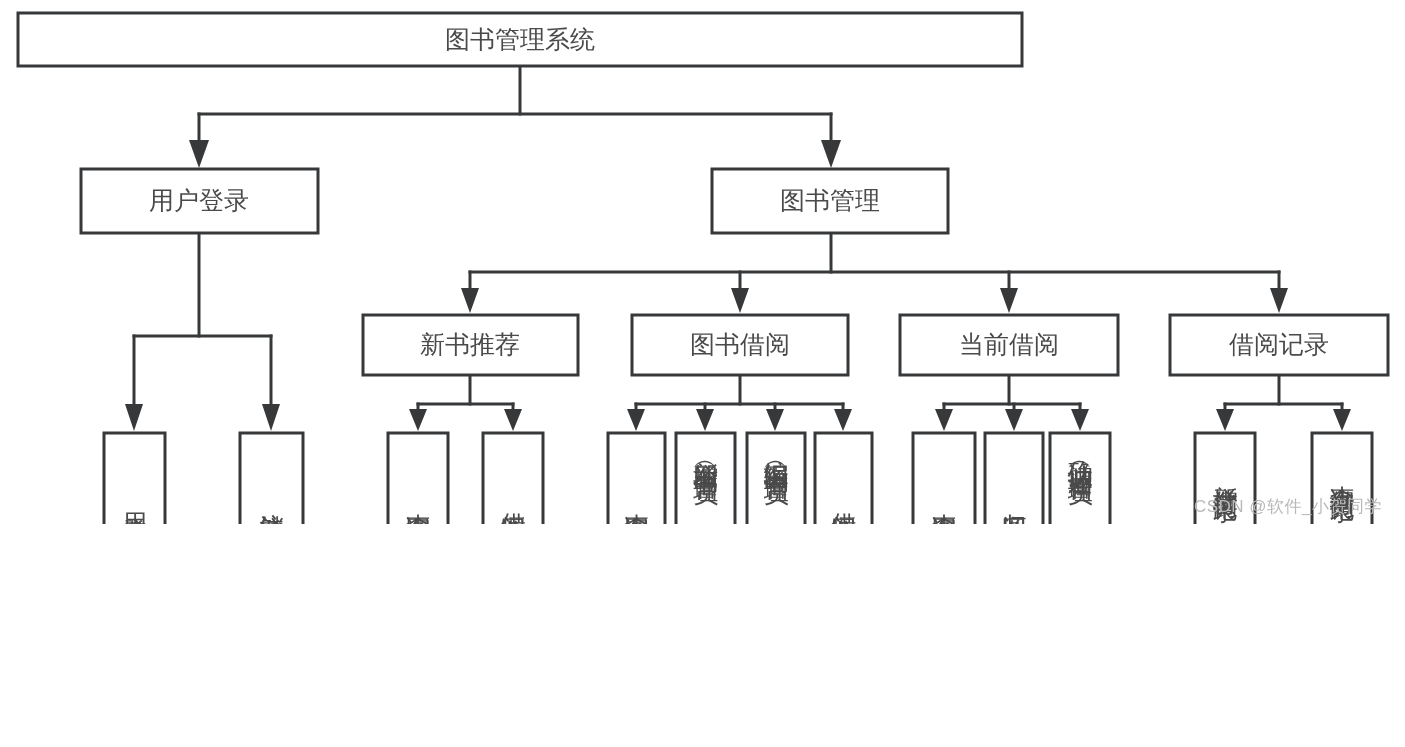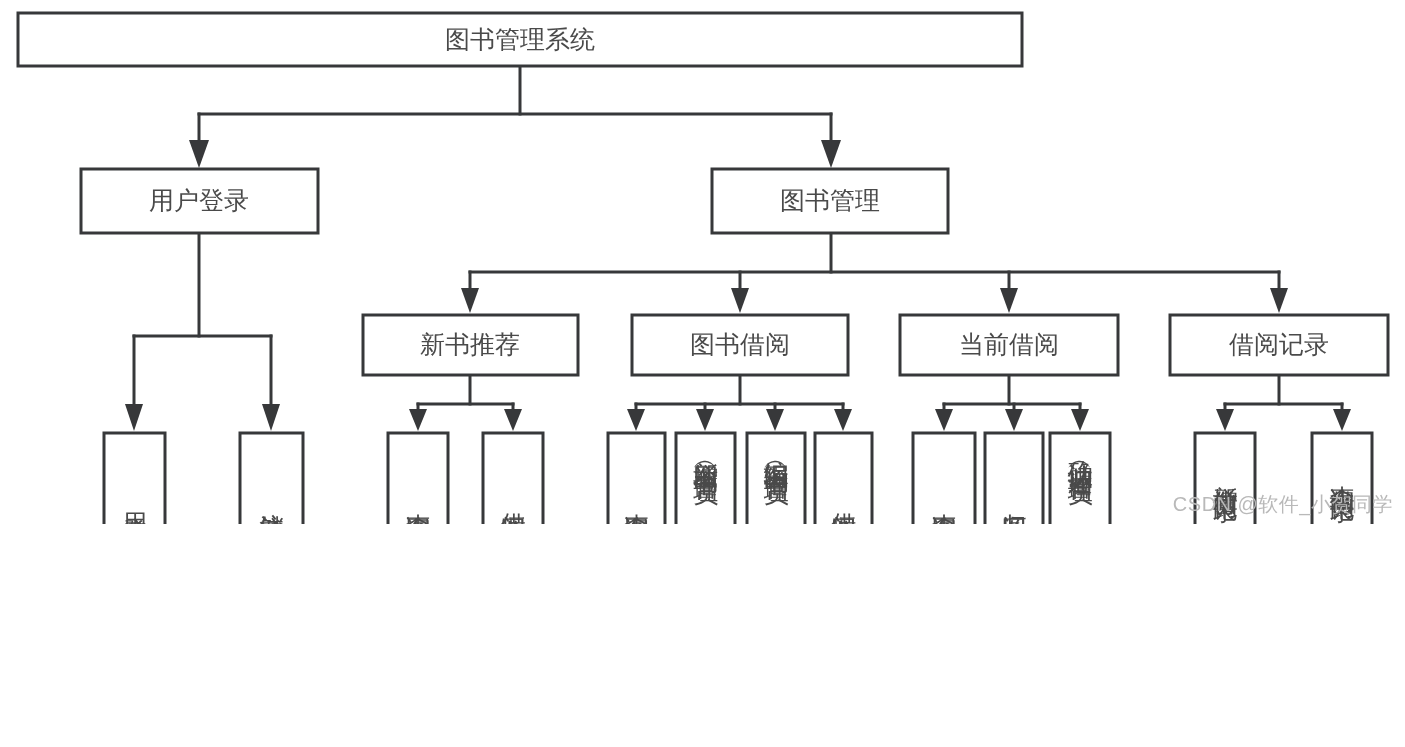--- a/index.html
+++ b/index.html
@@ -66,24 +66,24 @@
     font-family: "Liberation Sans", "DejaVu Sans", sans-serif;
     font-size: 25px;
     line-height: 1.18;
     letter-spacing: 3px;
     color: #4a4a4a;
     white-space: nowrap;
     text-align: start;
   }
   .watermark {
     position: absolute;
-    right: 12px;
+    right: 23px;
     bottom: 6px;
     font-family: "Liberation Sans", "DejaVu Sans", sans-serif;
-    font-size: 20px;
+    font-size: 17px;
     color: #b9b9b9;
     letter-spacing: 0.5px;
     white-space: nowrap;
     user-select: none;
   }
 </style>
 </head>
 <body>
 
 <div id="diagram-root">

